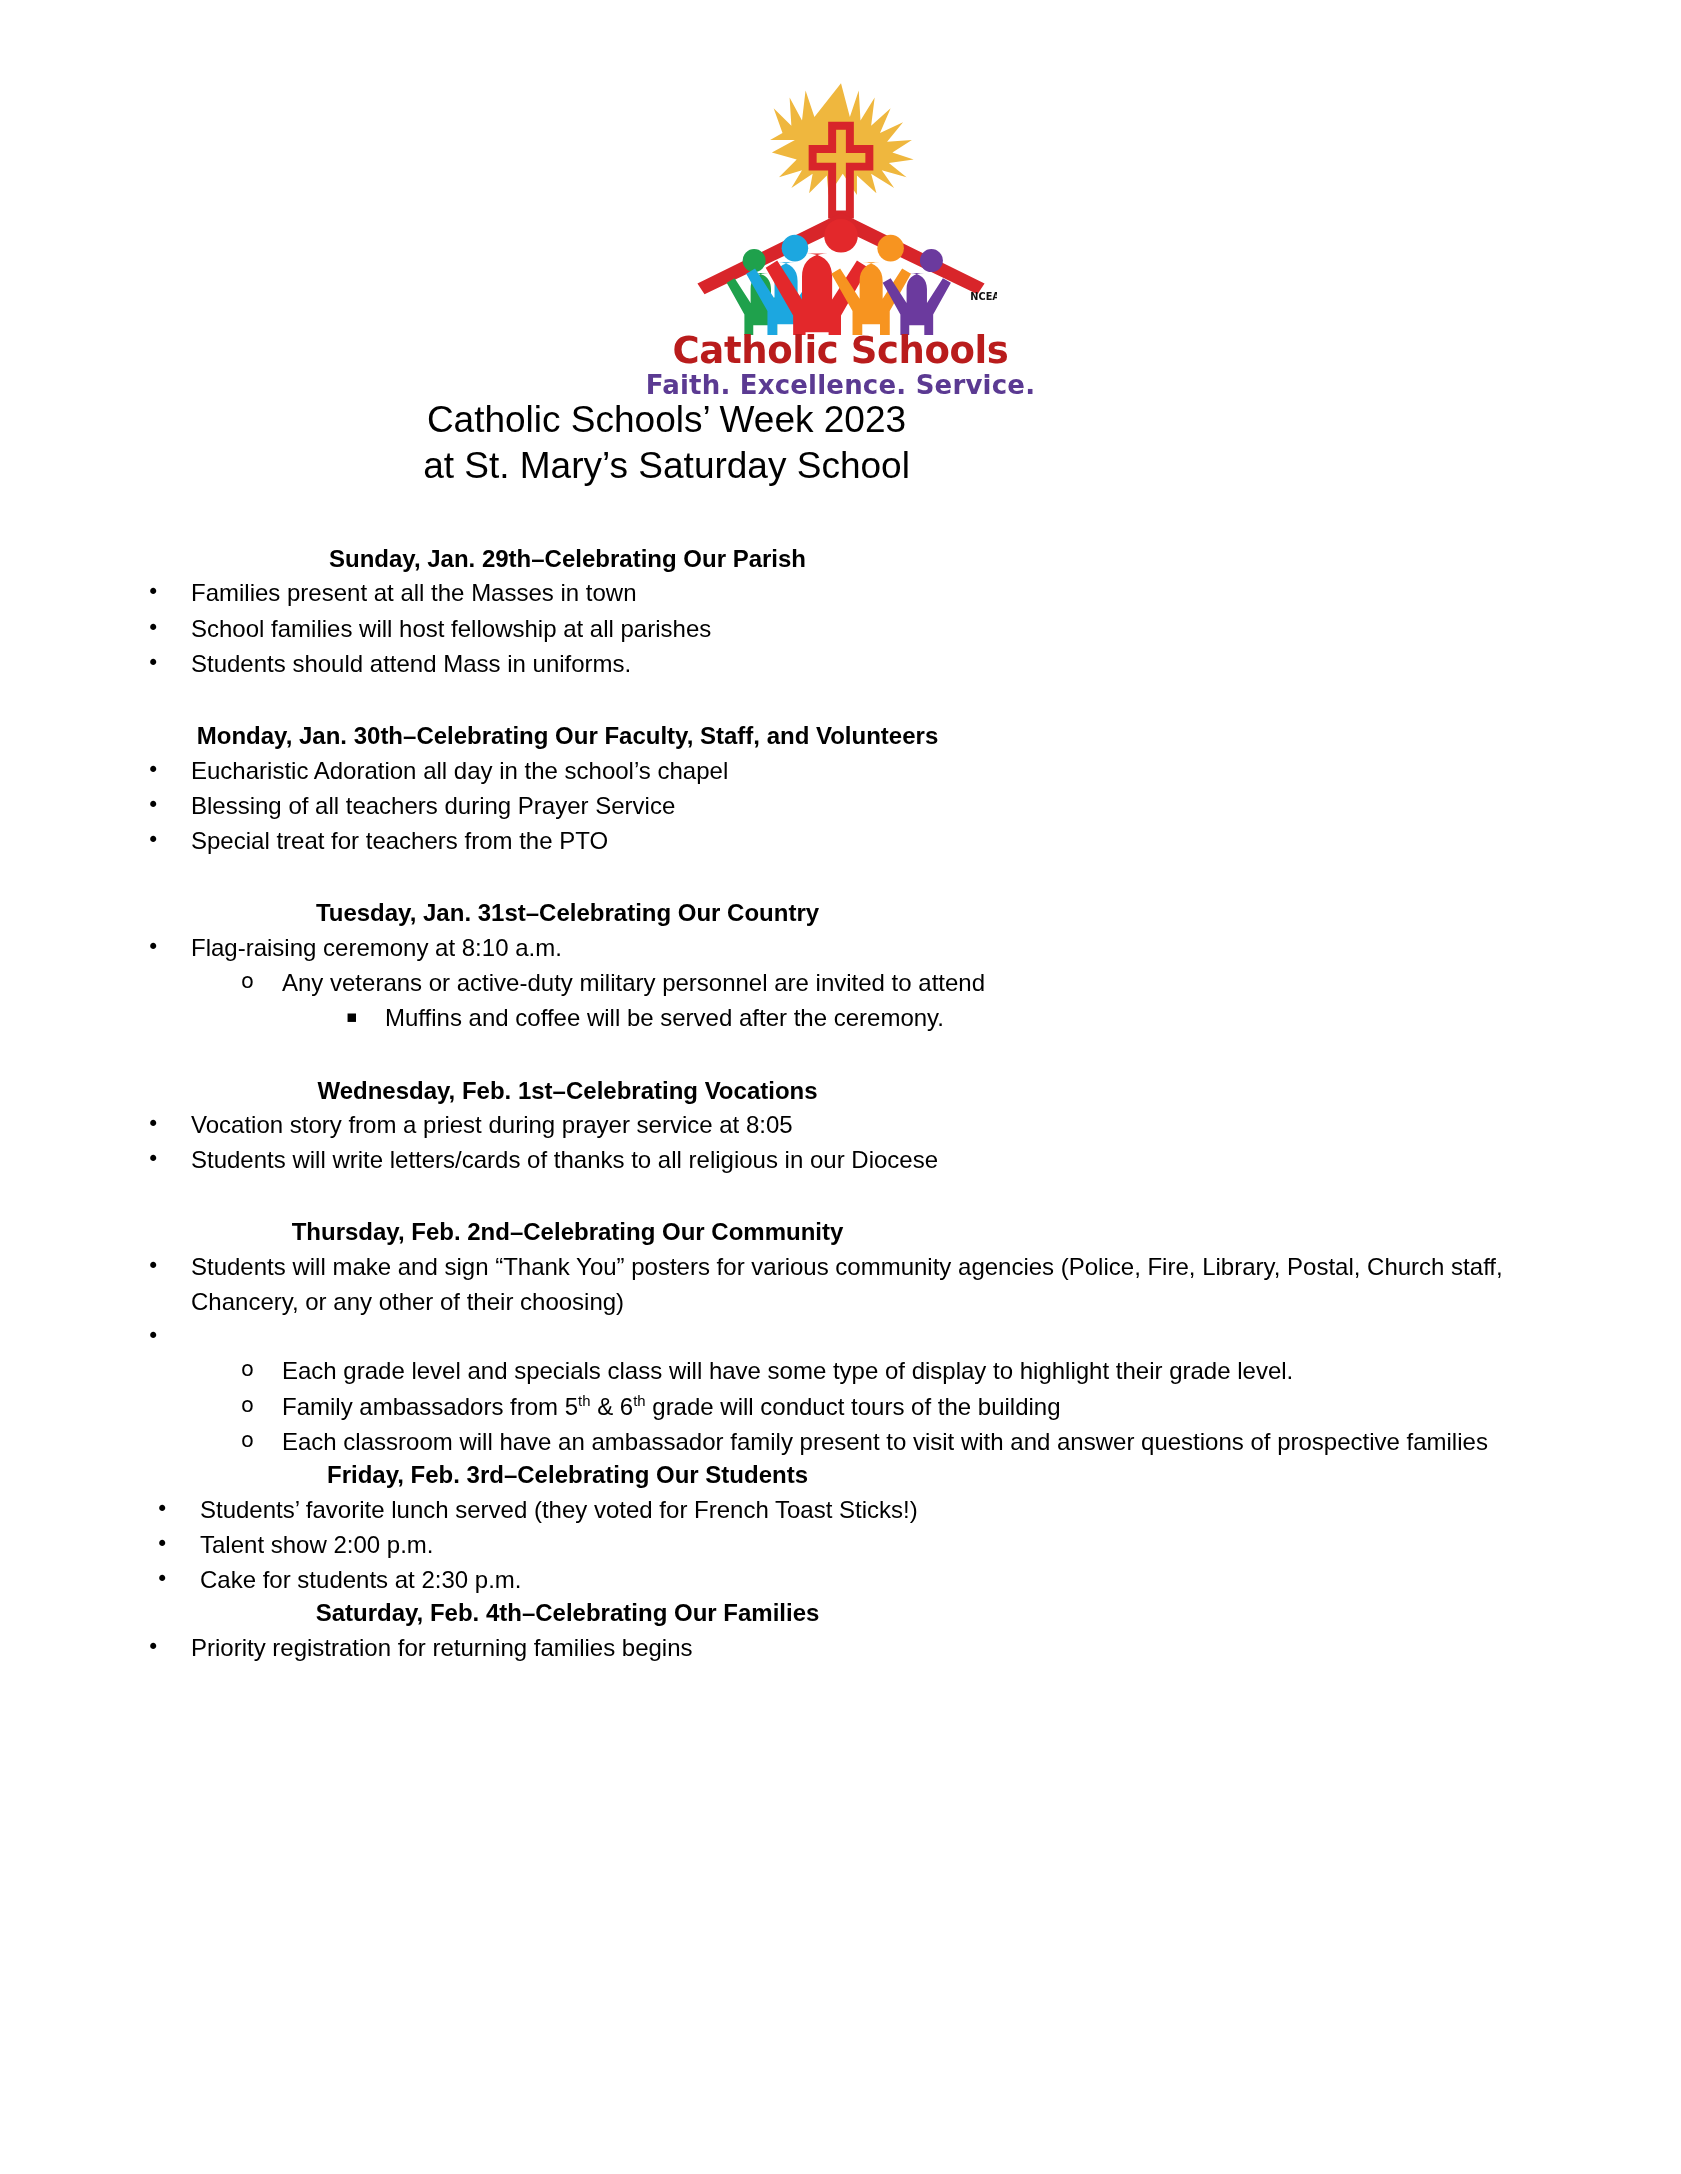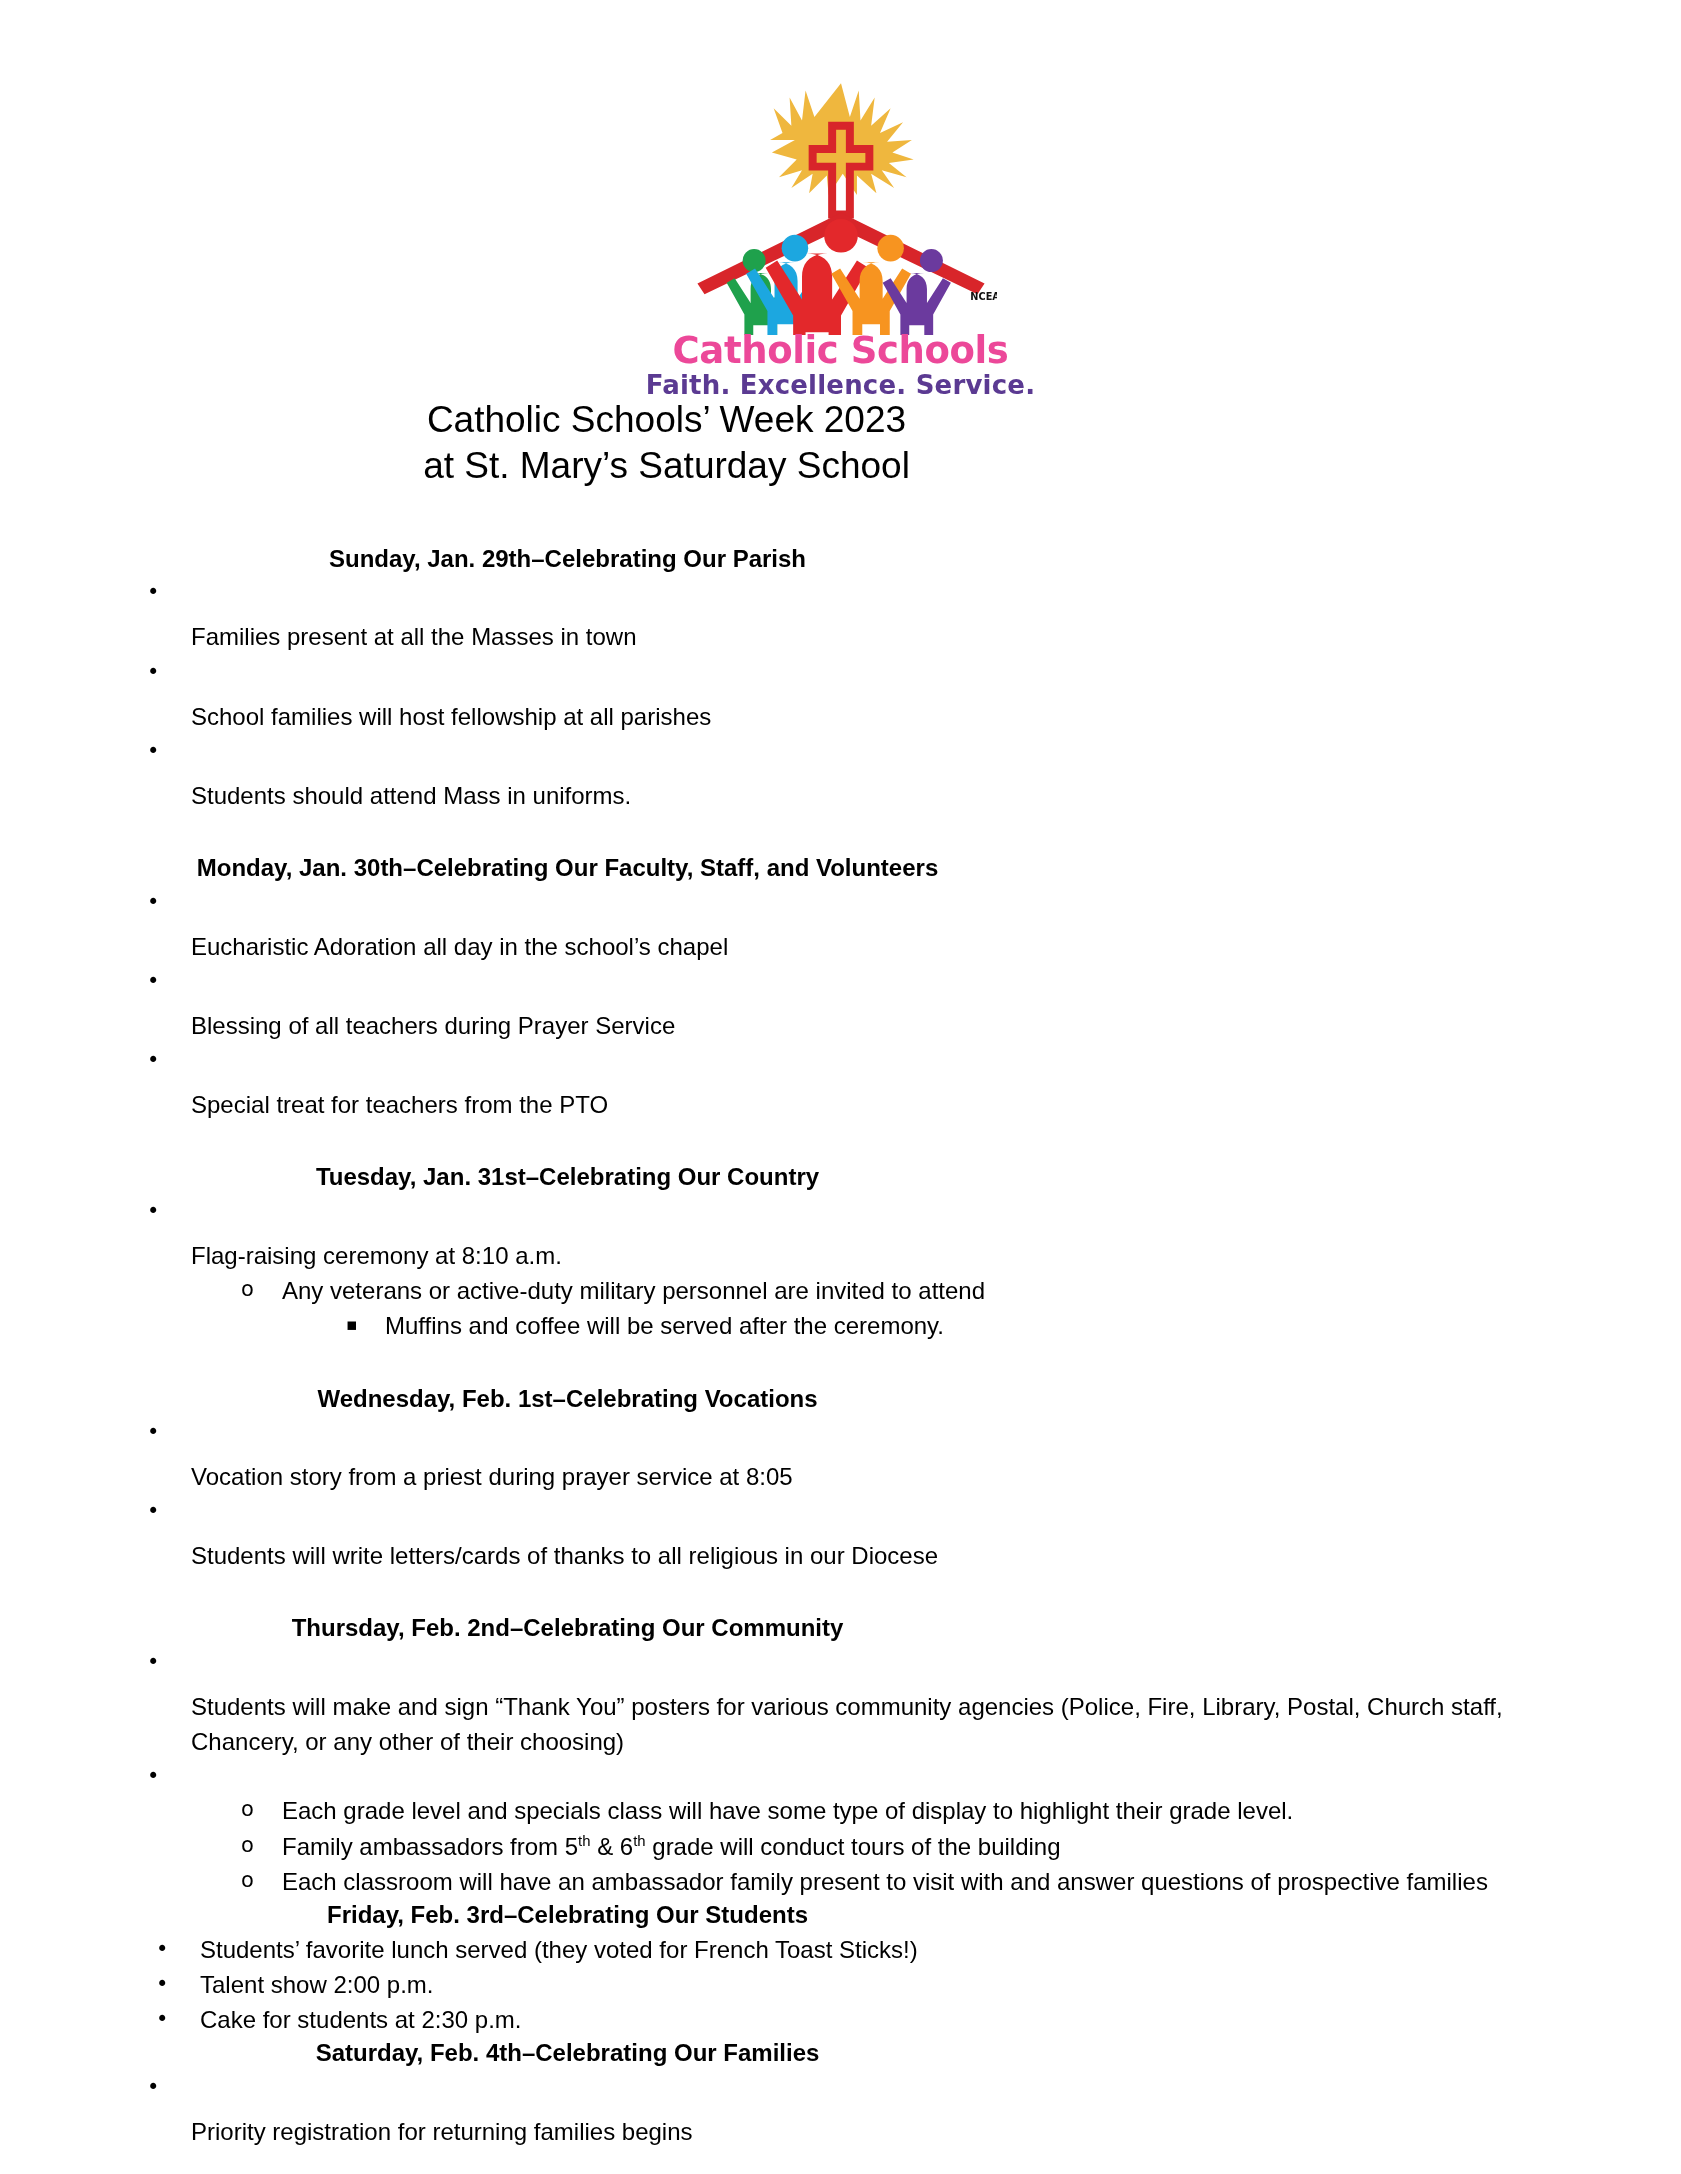--- a/index.html
+++ b/index.html
@@ -105,21 +105,21 @@
     flex: 1 1 auto;
   }
 
   
   .lvl1 > .marker {
     width: 44px;
     margin-left: 147px;
     font-size: 21px;
     line-height: 1.62;
   }
-  .lvl1 > .btext { max-width: 1383px; margin-top: 44px; }
+  .lvl1 > .btext { max-width: 1383px; }
 
   
   .lvl1b > .marker {
     width: 44px;
     margin-left: 156px;
     font-size: 21px;
     line-height: 1.62;
   }
   .lvl1b > .btext { max-width: 1383px; }
 
@@ -185,21 +185,21 @@
           <path d="M232,208 c-15,0 -23,8 -23,21 l0,20 l-22,-34 l-10,6 l24,42 l0,39 l11,0 l0,-24 l20,0 l0,24 l11,0 l0,-39 l24,-42 l-10,-6 l-22,34 l0,-20 c0,-13 -8,-21 -23,-21 z" transform="translate(-12,0)"></path>
         </g>
 
         <g fill="#6B3A9E">
           <circle cx="278" cy="206" r="13"></circle>
           <path d="M278,220 c-13,0 -20,7 -20,18 l0,16 l-18,-28 l-9,5 l20,36 l0,32 l10,0 l0,-20 l17,0 l0,20 l10,0 l0,-32 l20,-36 l-9,-5 l-18,28 l0,-16 c0,-11 -7,-18 -20,-18 z" transform="translate(-8,0)"></path>
         </g>
       </g>
       <text x="322" y="250" font-family="DejaVu Sans, sans-serif" font-size="11" font-weight="bold" fill="#111">NCEA®</text>
     </svg>
-    <div class="logo-word logo-main" style="color:#ec4899">Catholic Schools</div>
+    <div class="logo-word logo-main" style="color:#b91c1c">Catholic Schools</div>
     <div class="logo-word logo-tag" style="color:#5B3A92">Faith. Excellence. Service.</div>
   </div>
 
   <div class="title-block">
     <div class="title-line">Catholic Schools’ Week 2023</div>
     <div class="title-line">at St. Mary’s Saturday School</div>
   </div>
 
   <div class="content" id="content-root">
       <div class="day-section">

